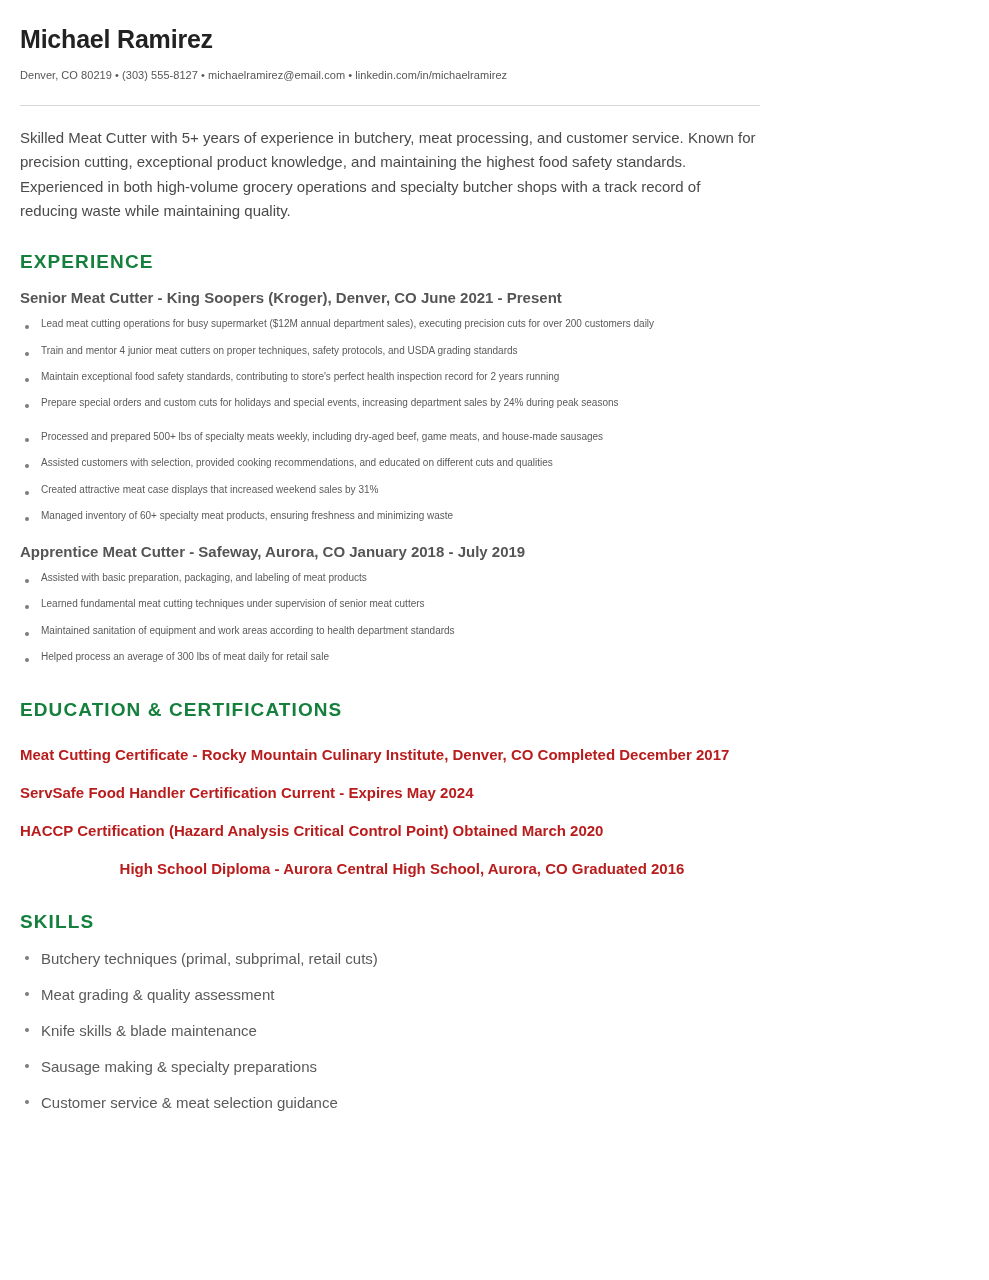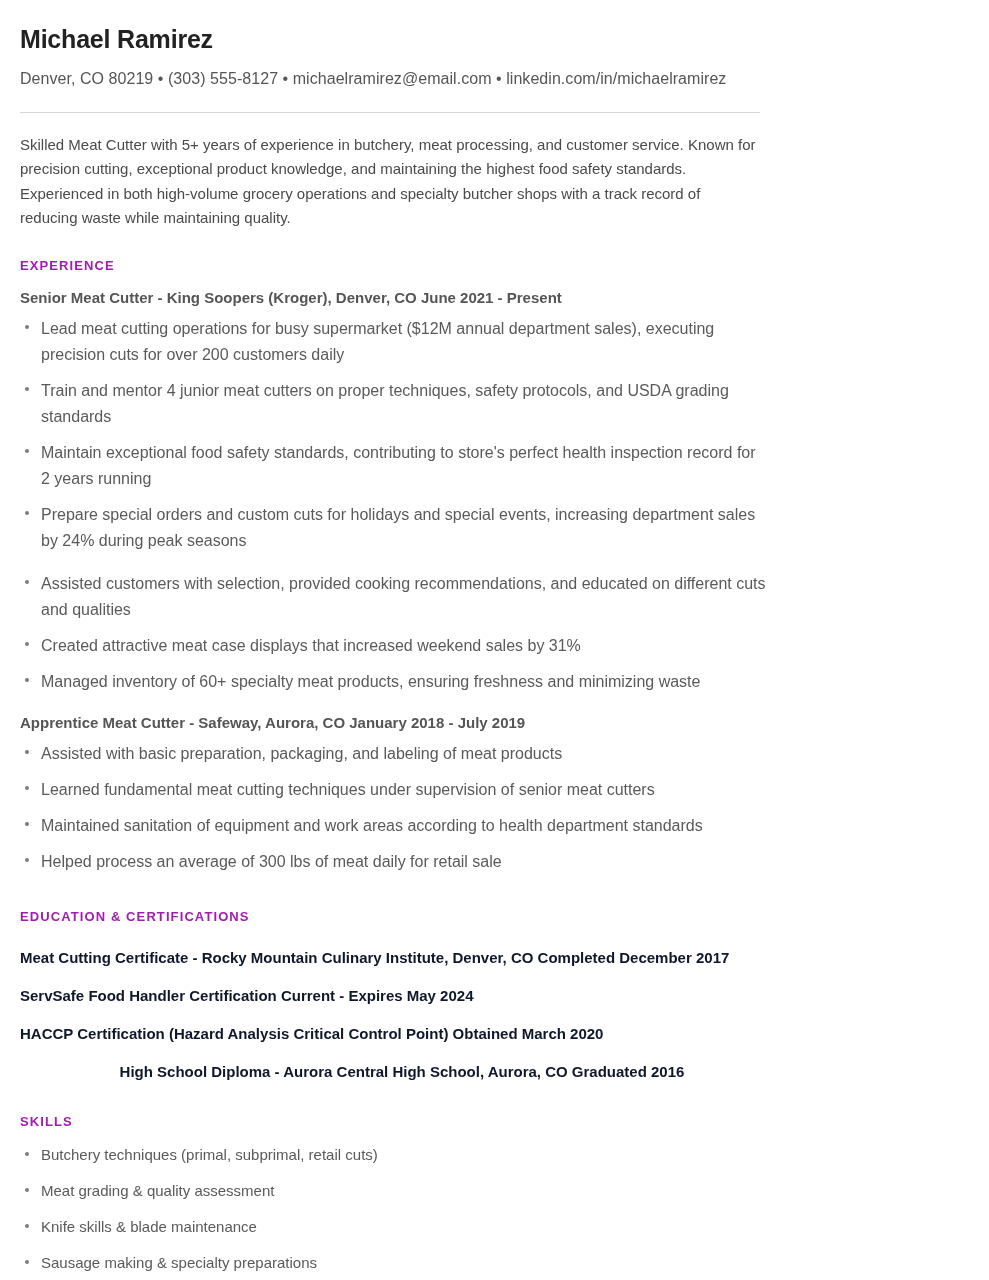--- a/index.html
+++ b/index.html
@@ -24,21 +24,21 @@
   
   .resume-name {
     font-size: 25px;
     font-weight: bold;
     color: #222222;
     letter-spacing: -0.2px;
     line-height: 1.15;
     margin: 0 0 14px 0;
   }
   .contact-line {
-    font-size: 16px;
+    font-size: 11px;
     color: #555555;
     line-height: 1.4;
     margin: 0;
     letter-spacing: 0.05px;
   }
   .header-rule {
     border: 0;
     border-top: 1px solid #d8d8d8;
     margin: 22px 24px 0 0;
     height: 0;
@@ -50,23 +50,23 @@
     color: #4a4a4a;
     line-height: 1.62;
     margin: 20px 22px 0 0;
   }
 
   
   .section {
     margin-top: 26px;
   }
   .section-heading {
-    font-size: 13px;
-    font-weight: bold;
-    color: #a21caf;
+    font-size: 19px;
+    font-weight: bold;
+    color: #15803d;
     letter-spacing: 1.1px;
     text-transform: uppercase;
     margin: 0 0 14px 0;
     line-height: 1.2;
   }
 
   
   .job { margin-bottom: 4px; }
   .job-title {
     font-size: 15px;
@@ -78,42 +78,42 @@
   .job + .job { margin-top: 18px; }
 
   ul.bullets {
     list-style: none;
     margin: 0 16px 0 0;
     padding: 0;
   }
   ul.bullets li {
     position: relative;
     padding-left: 21px;
-    font-size: 16px;
+    font-size: 10px;
     color: #5a5a5a;
     line-height: 1.62;
     margin-bottom: 10px;
   }
   ul.bullets li:last-child { margin-bottom: 0; }
   ul.bullets li::before {
     content: "";
     position: absolute;
     left: 5px;
     top: 9px;
     width: 4px;
     height: 4px;
     border-radius: 50%;
     background: #7d7d7d;
   }
 
   
   .edu-item {
     font-size: 15px;
     font-weight: bold;
-    color: #0f172a;
+    color: #b91c1c;
     line-height: 1.4;
     margin-bottom: 17px;
   }
   .edu-item:last-child { margin-bottom: 0; text-align: center; }
 
   
   ul.skills {
     list-style: none;
     margin: 0;
     padding: 0;
@@ -161,20 +161,21 @@
       <ul class="bullets">
         <li>Lead meat cutting operations for busy supermarket ($12M annual department sales), executing precision cuts for over 200 customers daily</li>
         <li>Train and mentor 4 junior meat cutters on proper techniques, safety protocols, and USDA grading standards</li>
         <li>Maintain exceptional food safety standards, contributing to store's perfect health inspection record for 2 years running</li>
         <li>Prepare special orders and custom cuts for holidays and special events, increasing department sales by 24% during peak seasons</li>
       </ul>
     </div>
 
     <div class="job">
       <ul class="bullets">
+        <li>Processed and prepared 500+ lbs of specialty meats weekly, including dry-aged beef, game meats, and house-made sausages</li>
         <li>Assisted customers with selection, provided cooking recommendations, and educated on different cuts and qualities</li>
         <li>Created attractive meat case displays that increased weekend sales by 31%</li>
         <li>Managed inventory of 60+ specialty meat products, ensuring freshness and minimizing waste</li>
       </ul>
     </div>
 
     <div class="job">
       <div class="job-title">Apprentice Meat Cutter - Safeway, Aurora, CO January 2018 - July 2019</div>
       <ul class="bullets">
         <li>Assisted with basic preparation, packaging, and labeling of meat products</li>

